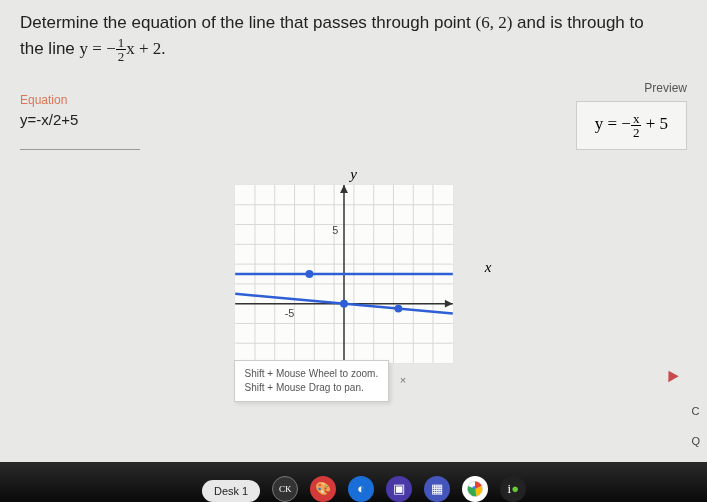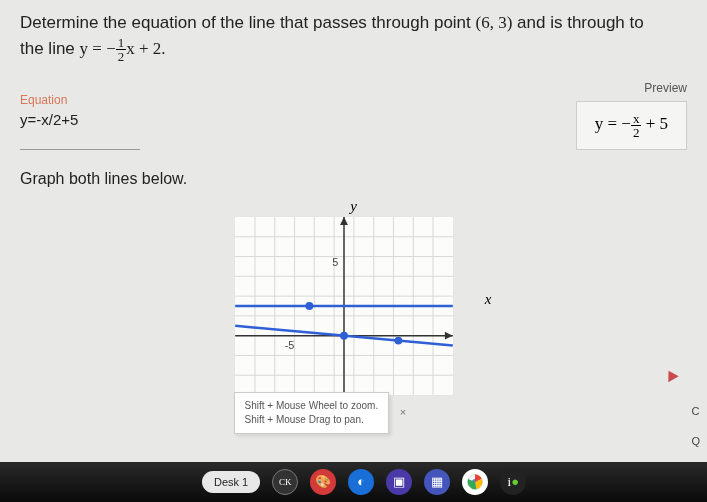--- a/index.html
+++ b/index.html
@@ -113,21 +113,21 @@
       cursor: pointer;
     }
     .taskbar {
       position: absolute;
       bottom: 0;
       left: 0;
       right: 0;
       height: 40px;
       background: linear-gradient(180deg, #2a2a2a, #0a0a0a);
       display: flex;
-      align-items: center;
+      align-items: flex-end;
       padding: 0 10px;
       gap: 12px;
     }
     .desk-pill {
       background: #e8e8e8;
       color: #222;
       font-size: 11px;
       padding: 5px 12px;
       border-radius: 12px;
     }
@@ -161,38 +161,37 @@
       top: 405px;
       font-size: 11px;
       color: #444;
     }
   </style>
 </head>
 <body>
 
 <div class="content">
   <div class="question-text">
-    <span>Determine the equation of the line that passes through point </span><span class="math">(6, 3)</span><span> and is through to</span><br>
+    <span>Determine the equation of the line that passes through point </span><span class="math">(6, 2)</span><span> and is through to</span><br>
     <span>the line </span><span class="math"><span>y = −</span><span class="frac"><span class="n">1</span><span class="d">2</span></span><span>x + 2.</span></span>
   </div>
 
   <div class="equation-section">
     <div class="equation-left">
       <div class="equation-label">Equation</div>
       <div class="equation-input">y=-x/2+5</div>
     </div>
     <div class="preview-box">
       <div class="preview-label">Preview</div>
       <div class="preview-math">
         <span>y = −</span><span class="frac"><span class="n">x</span><span class="d">2</span></span><span> + 5</span>
       </div>
     </div>
   </div>
 
-  <div class="graph-instruction">Graph both lines below.</div>
 
   <div class="graph-area">
     <div class="graph-container">
       <div class="y-label">y</div>
       <div class="x-label">x</div>
       <svg class="graph" width="220" height="180" viewBox="0 0 220 180">
         <g stroke="#d8d8d6" stroke-width="1">
           <line x1="20" y1="0" x2="20" y2="180"></line>
             <line x1="40" y1="0" x2="40" y2="180"></line>
             <line x1="60" y1="0" x2="60" y2="180"></line>

